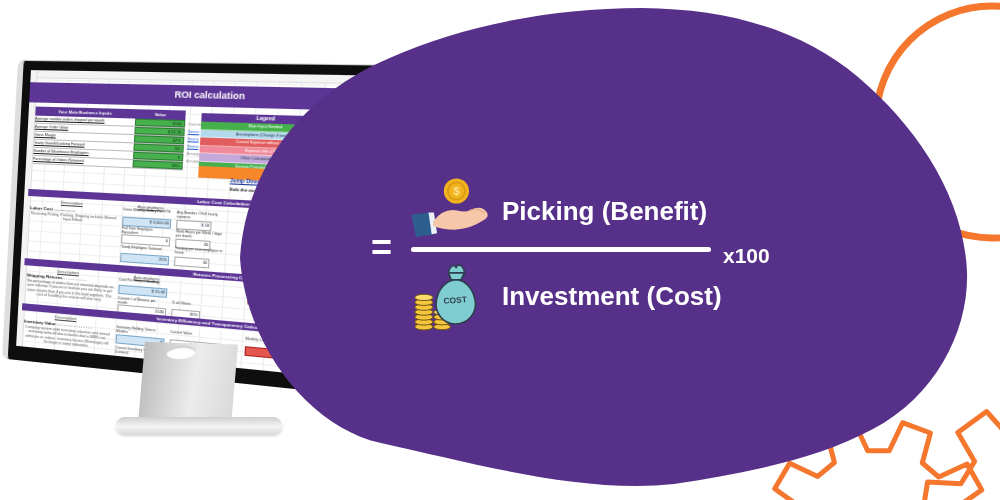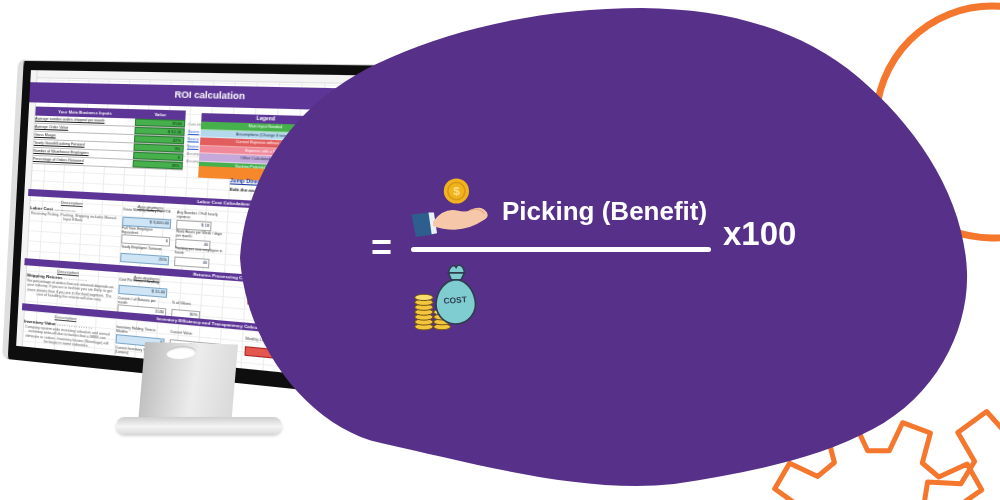--- a/index.html
+++ b/index.html
@@ -62,21 +62,21 @@
   .base{position:absolute;left:116px;top:417px;width:166px;height:17px;z-index:2;border-radius:9px;
         background:linear-gradient(#cfcfcf,#f4f4f4 55%,#dcdcdc);box-shadow:0 2px 3px rgba(0,0,0,.18);}
   
   svg.blob{position:absolute;inset:0;z-index:3;}
   .formula{position:absolute;inset:0;z-index:4;color:#fff;font-weight:bold;}
   .f-roi{position:absolute;left:295px;top:222px;font-size:44px;letter-spacing:1px;}
   .f-eq{position:absolute;left:371px;top:227px;font-size:36px;}
   .f-line{position:absolute;left:411px;top:247px;width:300px;height:4.5px;background:#fff;border-radius:3px;}
   .f-num{position:absolute;left:502px;top:196px;font-size:26px;}
   .f-den{position:absolute;left:502px;top:281px;font-size:26px;}
-  .f-mult{position:absolute;left:723px;top:215px;font-size:33px;}
+  .f-mult{position:absolute;left:723px;top:244px;font-size:21px;}
   .icon-hand{position:absolute;left:406px;top:176px;}
   .icon-bag{position:absolute;left:412px;top:258px;}
 </style>
 </head>
 <body>
 
 <div class="stage">
 
   <svg class="decor" width="1000" height="500" viewBox="0 0 1000 500">
     <circle cx="992" cy="122" r="116" fill="none" stroke="#f5772e" stroke-width="7"></circle>
@@ -224,20 +224,21 @@
       C 969 330 936 396 873 429
       C 817 459 747 473 674 484
       C 582 494 472 463 381 443
       C 309 427 246 346 240 258 Z"></path>
   </svg>
 
   <div class="formula">
     <div class="f-eq">=</div>
     <div class="f-line"></div>
     <div class="f-num">Picking (Benefit)</div>
+    <div class="f-den">Investment (Cost)</div>
     <div class="f-mult">x100</div>
 
     <svg class="icon-hand" width="90" height="66" viewBox="0 0 100 72">
       <circle cx="56" cy="16" r="14" fill="#f2b31f"></circle>
       <circle cx="56" cy="16" r="9.5" fill="none" stroke="#d89b15" stroke-width="2"></circle>
       <text x="56" y="21" text-anchor="middle" font-size="13" font-weight="bold" fill="#fbe08a" font-family="Liberation Sans, sans-serif">$</text>
       <path d="M6 42 L27 40 L31 64 L11 67 Z" fill="#2d5e8d"></path>
       <path d="M25 40 L31 40 L34.5 63 L28.5 64 Z" fill="#eaf1f7"></path>
       <path d="M30 50 Q42 34 58 38 Q66 40 72 37 Q84 31 90 40 Q93 46 85 49 Q72 58 54 59 Q40 59 30 55 Z" fill="#f6c7a8"></path>
       <path d="M70 38 Q80 33 87 41" fill="none" stroke="#e8ab87" stroke-width="1.4"></path>

